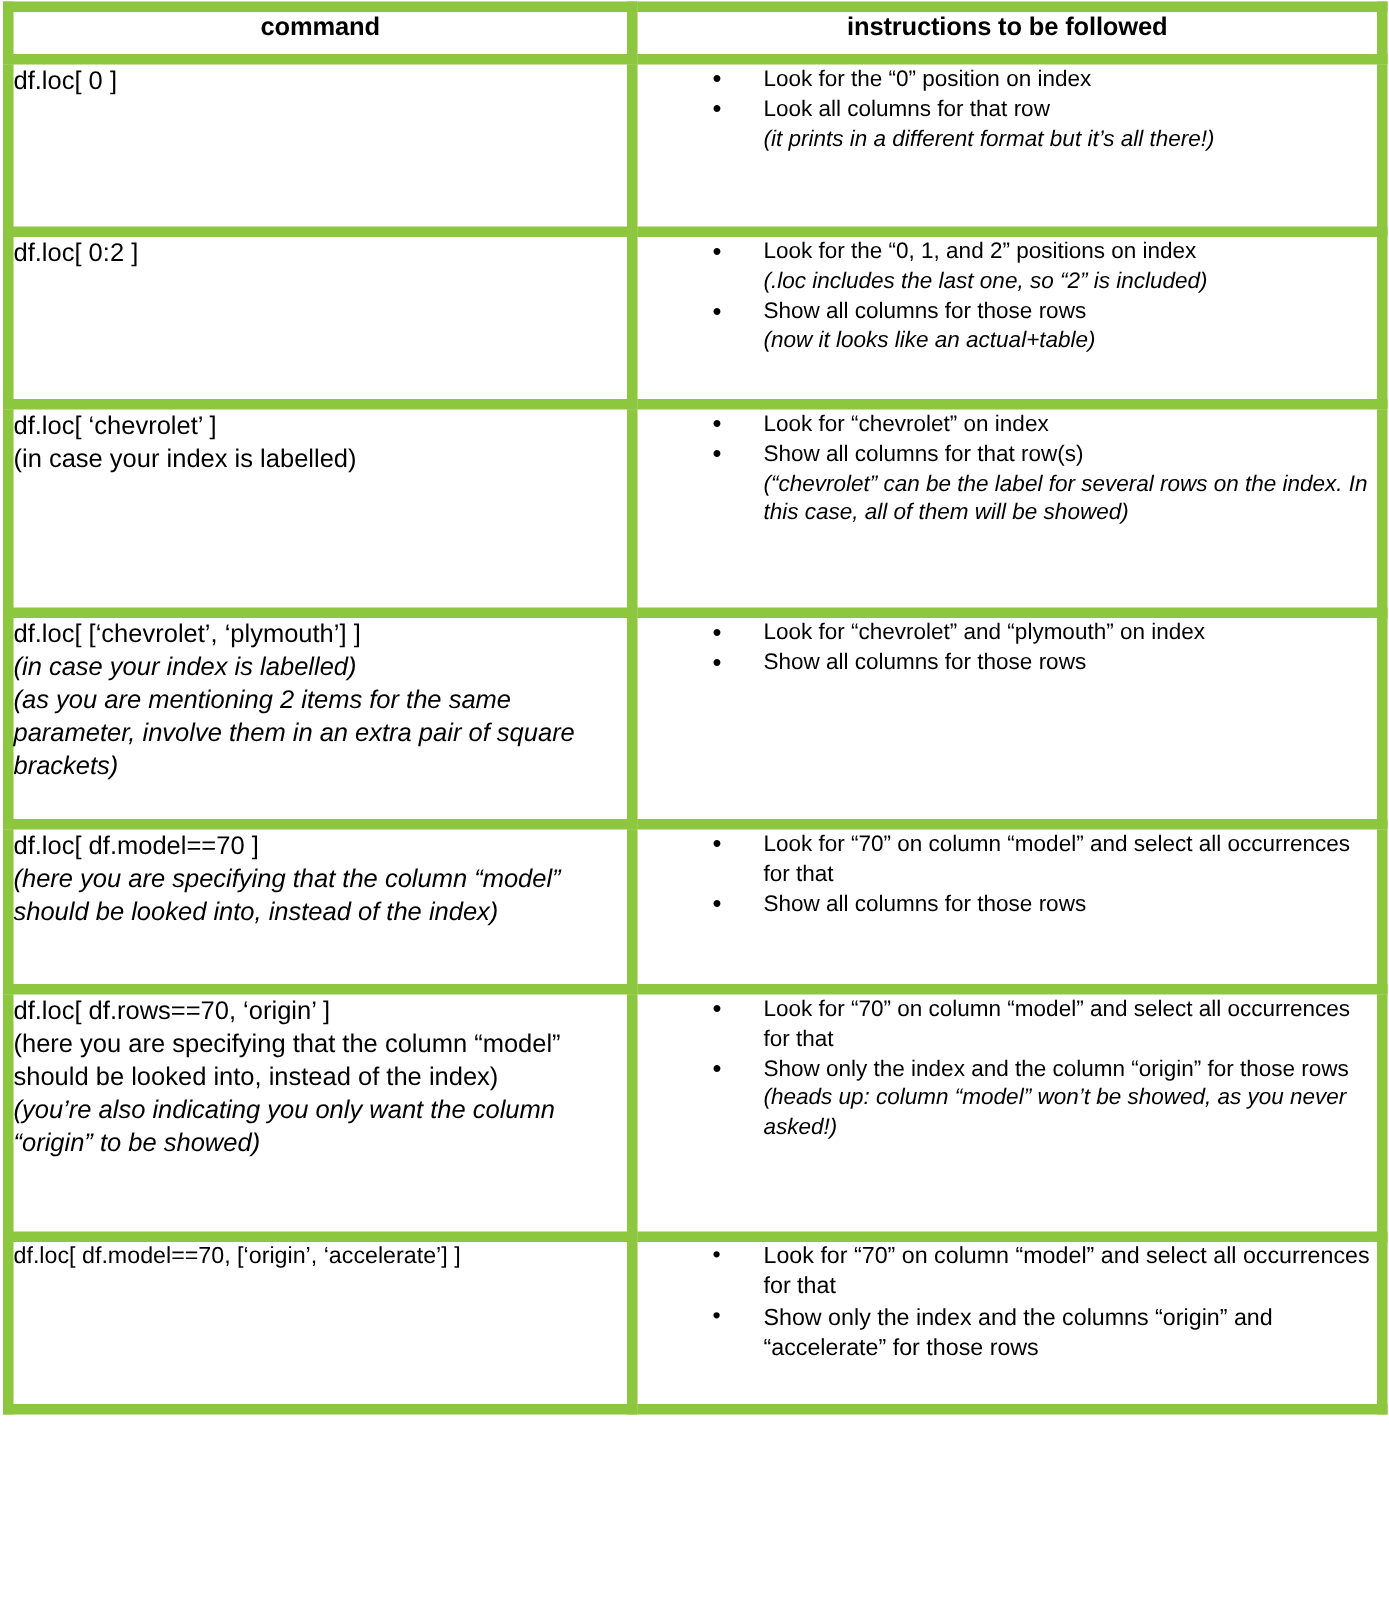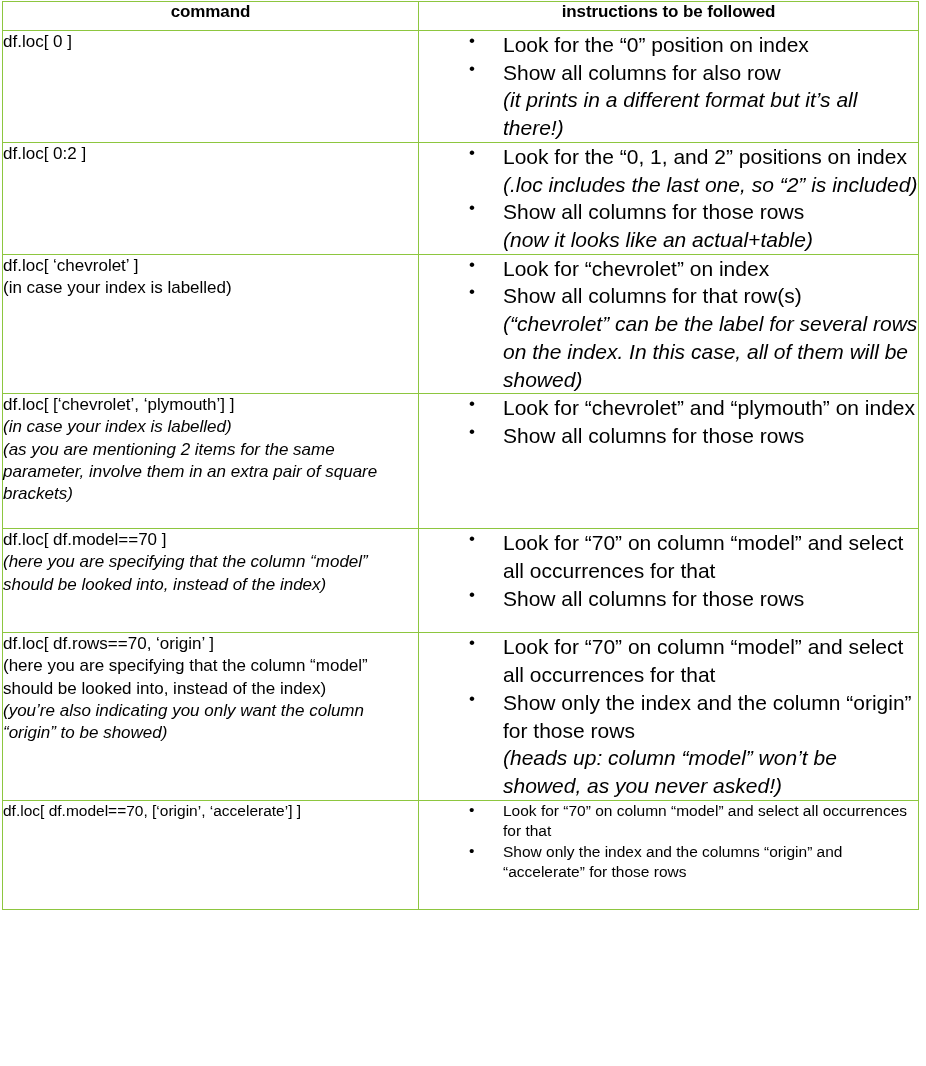--- a/index.html
+++ b/index.html
@@ -24,21 +24,21 @@
   }
 
   table.loc-table {
     border-collapse: collapse;
     width: 916px;
     table-layout: fixed;
   }
 
   table.loc-table td,
   table.loc-table th {
-    border: 1px solid #fca5a5;
+    border: 7px solid #fca5a5;
     vertical-align: top;
     padding: 0;
   }
 
   
   col.col-command { width: 416px; }
   col.col-instructions { width: 500px; }
 
   
   th.header-cell {
@@ -61,21 +61,21 @@
   }
   td.command-cell .note {
     display: block;
     line-height: 1.30;
   }
   .italic { font-style: italic; }
 
   
   td.instructions-cell {
     padding: 4px 8px 6px 0;
-    font-size: 21px;
+    font-size: 15px;
     line-height: 1.32;
   }
   ul.bullets {
     margin: 0;
     padding: 0;
     list-style: none;
   }
   ul.bullets > li {
     position: relative;
     padding-left: 84px;
@@ -128,21 +128,21 @@
       </tr>
     </thead>
     <tbody id="table-body">
         <tr class="r1">
           <td class="command-cell" style="border-color: rgb(141, 198, 63);">
             <div class="cmd-line">df.loc[ 0 ]</div>
           </td>
           <td class="instructions-cell" style="border-color: rgb(141, 198, 63);">
             <ul class="bullets">
               <li><span>Look for the “0” position on index</span></li>
-              <li><span>Show all columns for also row</span><span class="sub-note italic">(it prints in a different format but it’s all there!)</span></li>
+              <li><span>Look all columns for that row</span><span class="sub-note italic">(it prints in a different format but it’s all there!)</span></li>
             </ul>
           </td>
         </tr>
         <tr class="r2">
           <td class="command-cell" style="border-color: rgb(141, 198, 63);">
             <div class="cmd-line">df.loc[ 0:2 ]</div>
           </td>
           <td class="instructions-cell" style="border-color: rgb(141, 198, 63);">
             <ul class="bullets">
               <li><span>Look for the “0, 1, and 2” positions on index</span><span class="sub-note italic">(.loc includes the last one, so “2” is included)</span></li>

